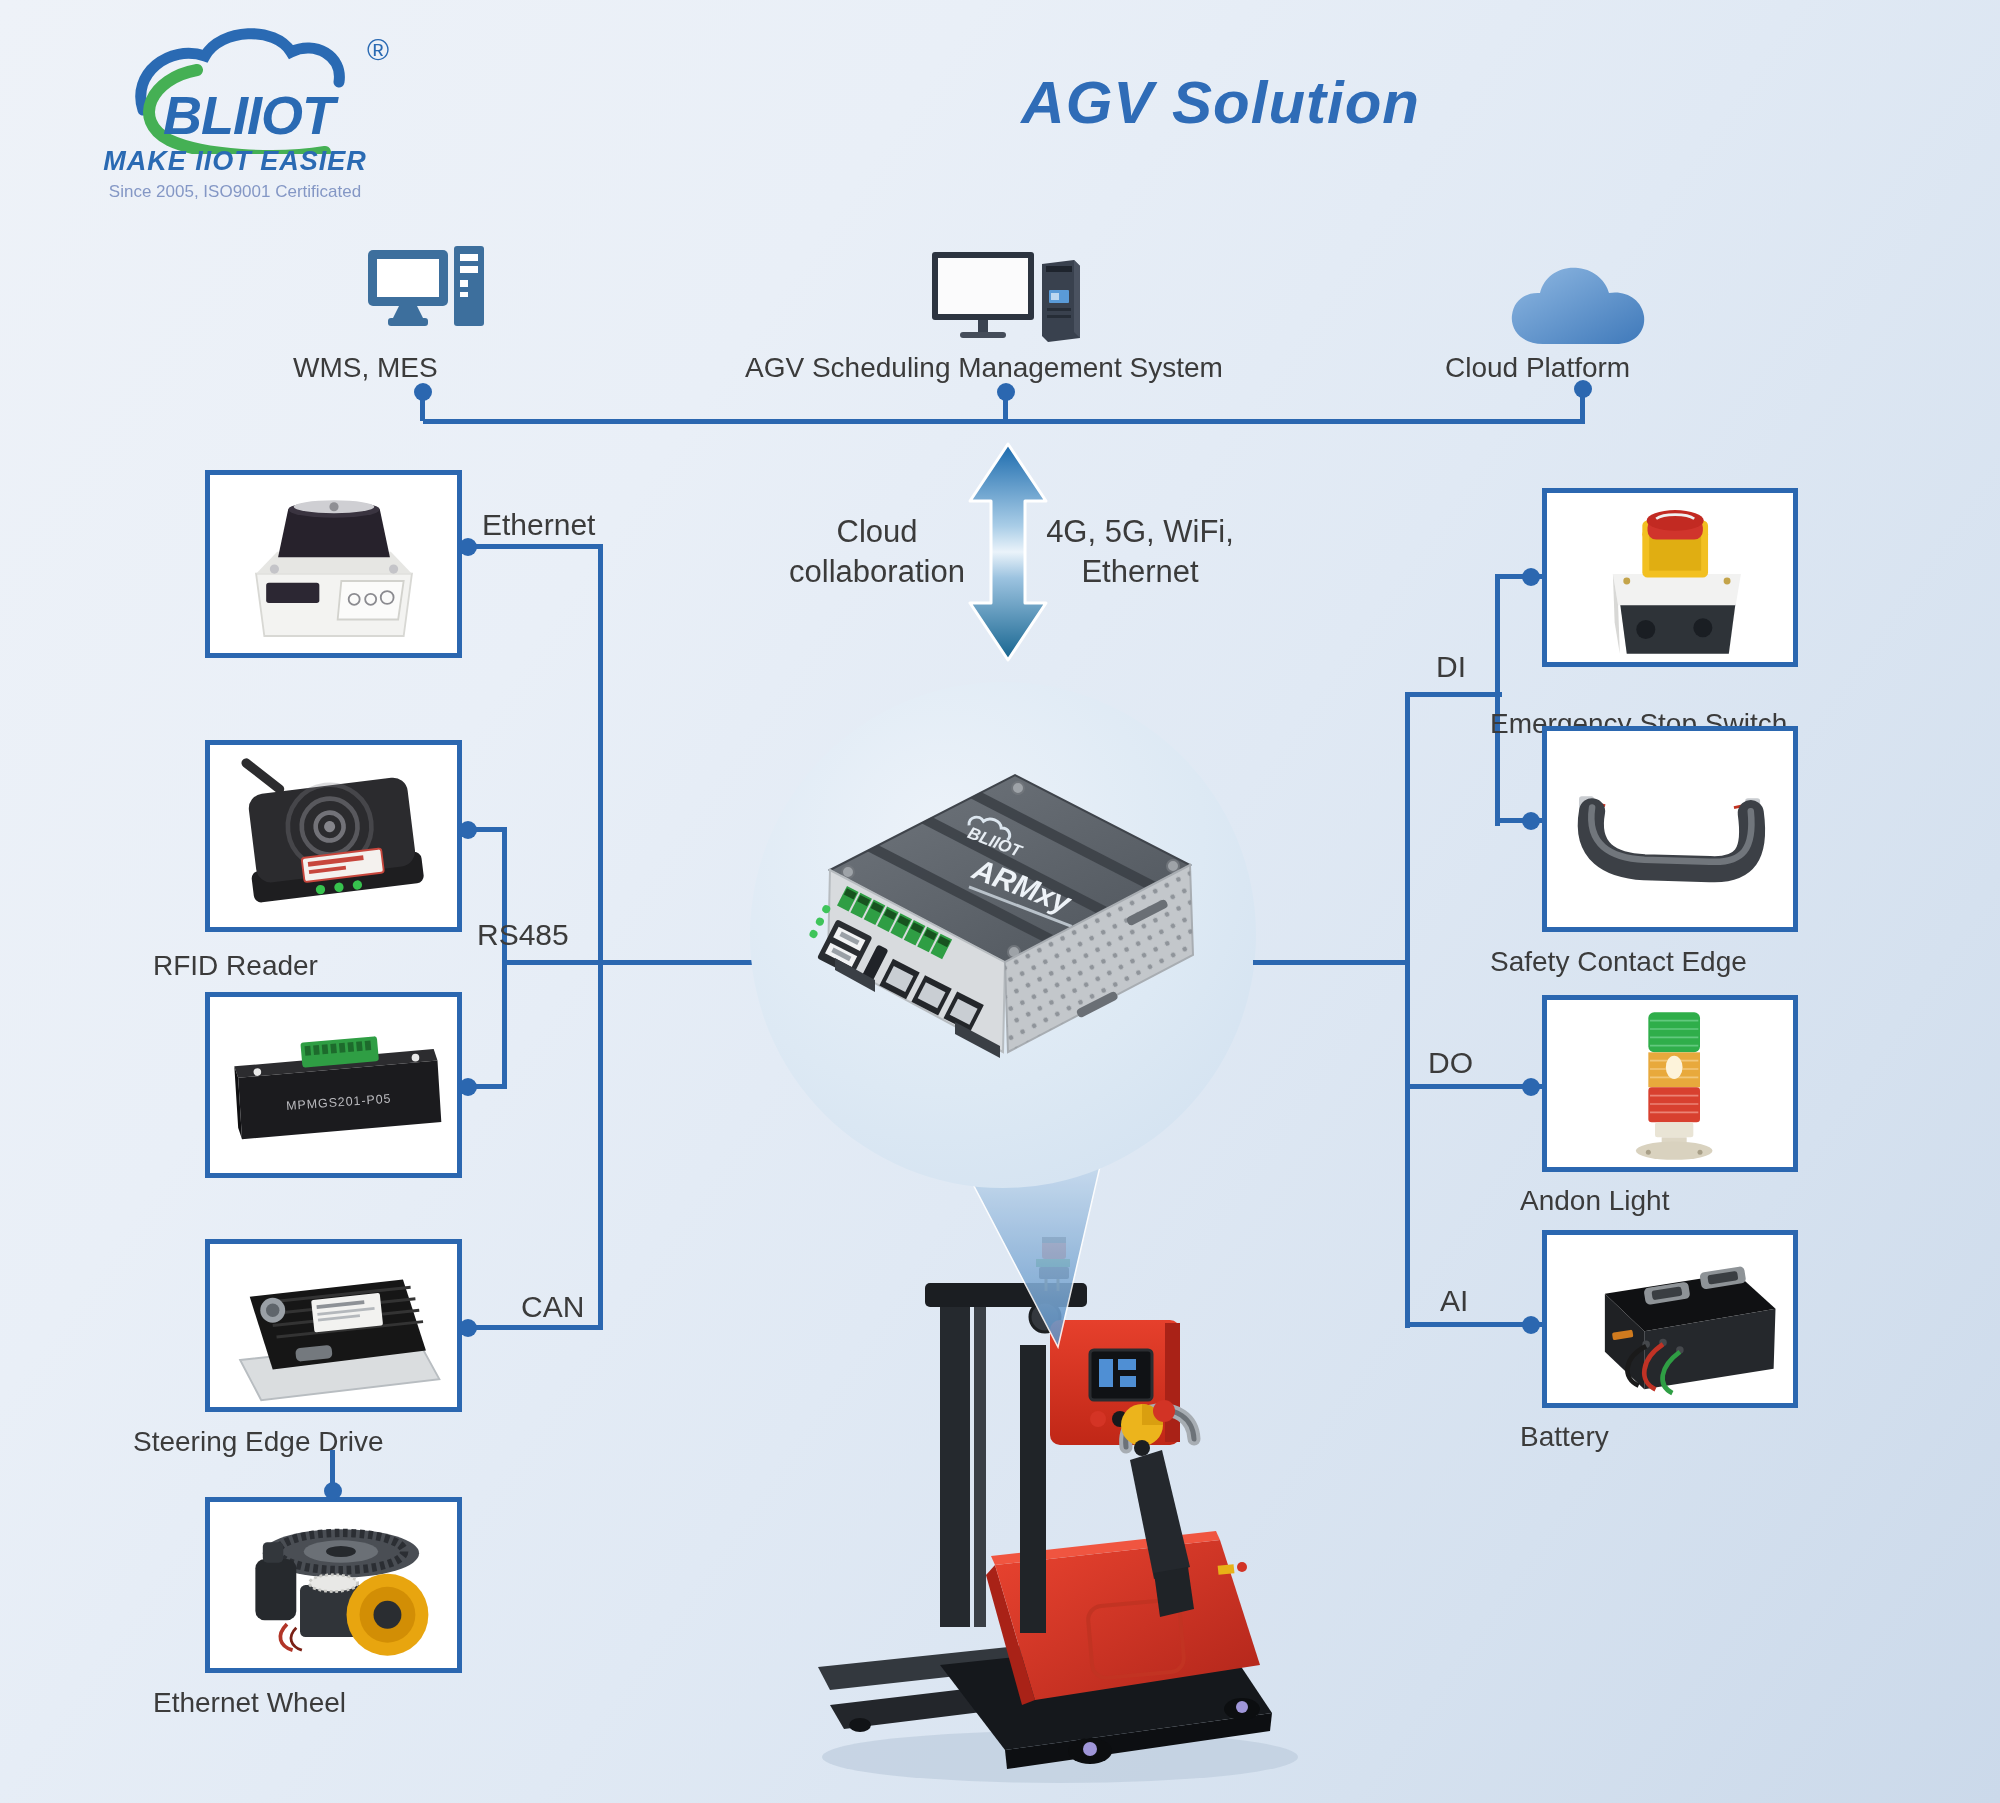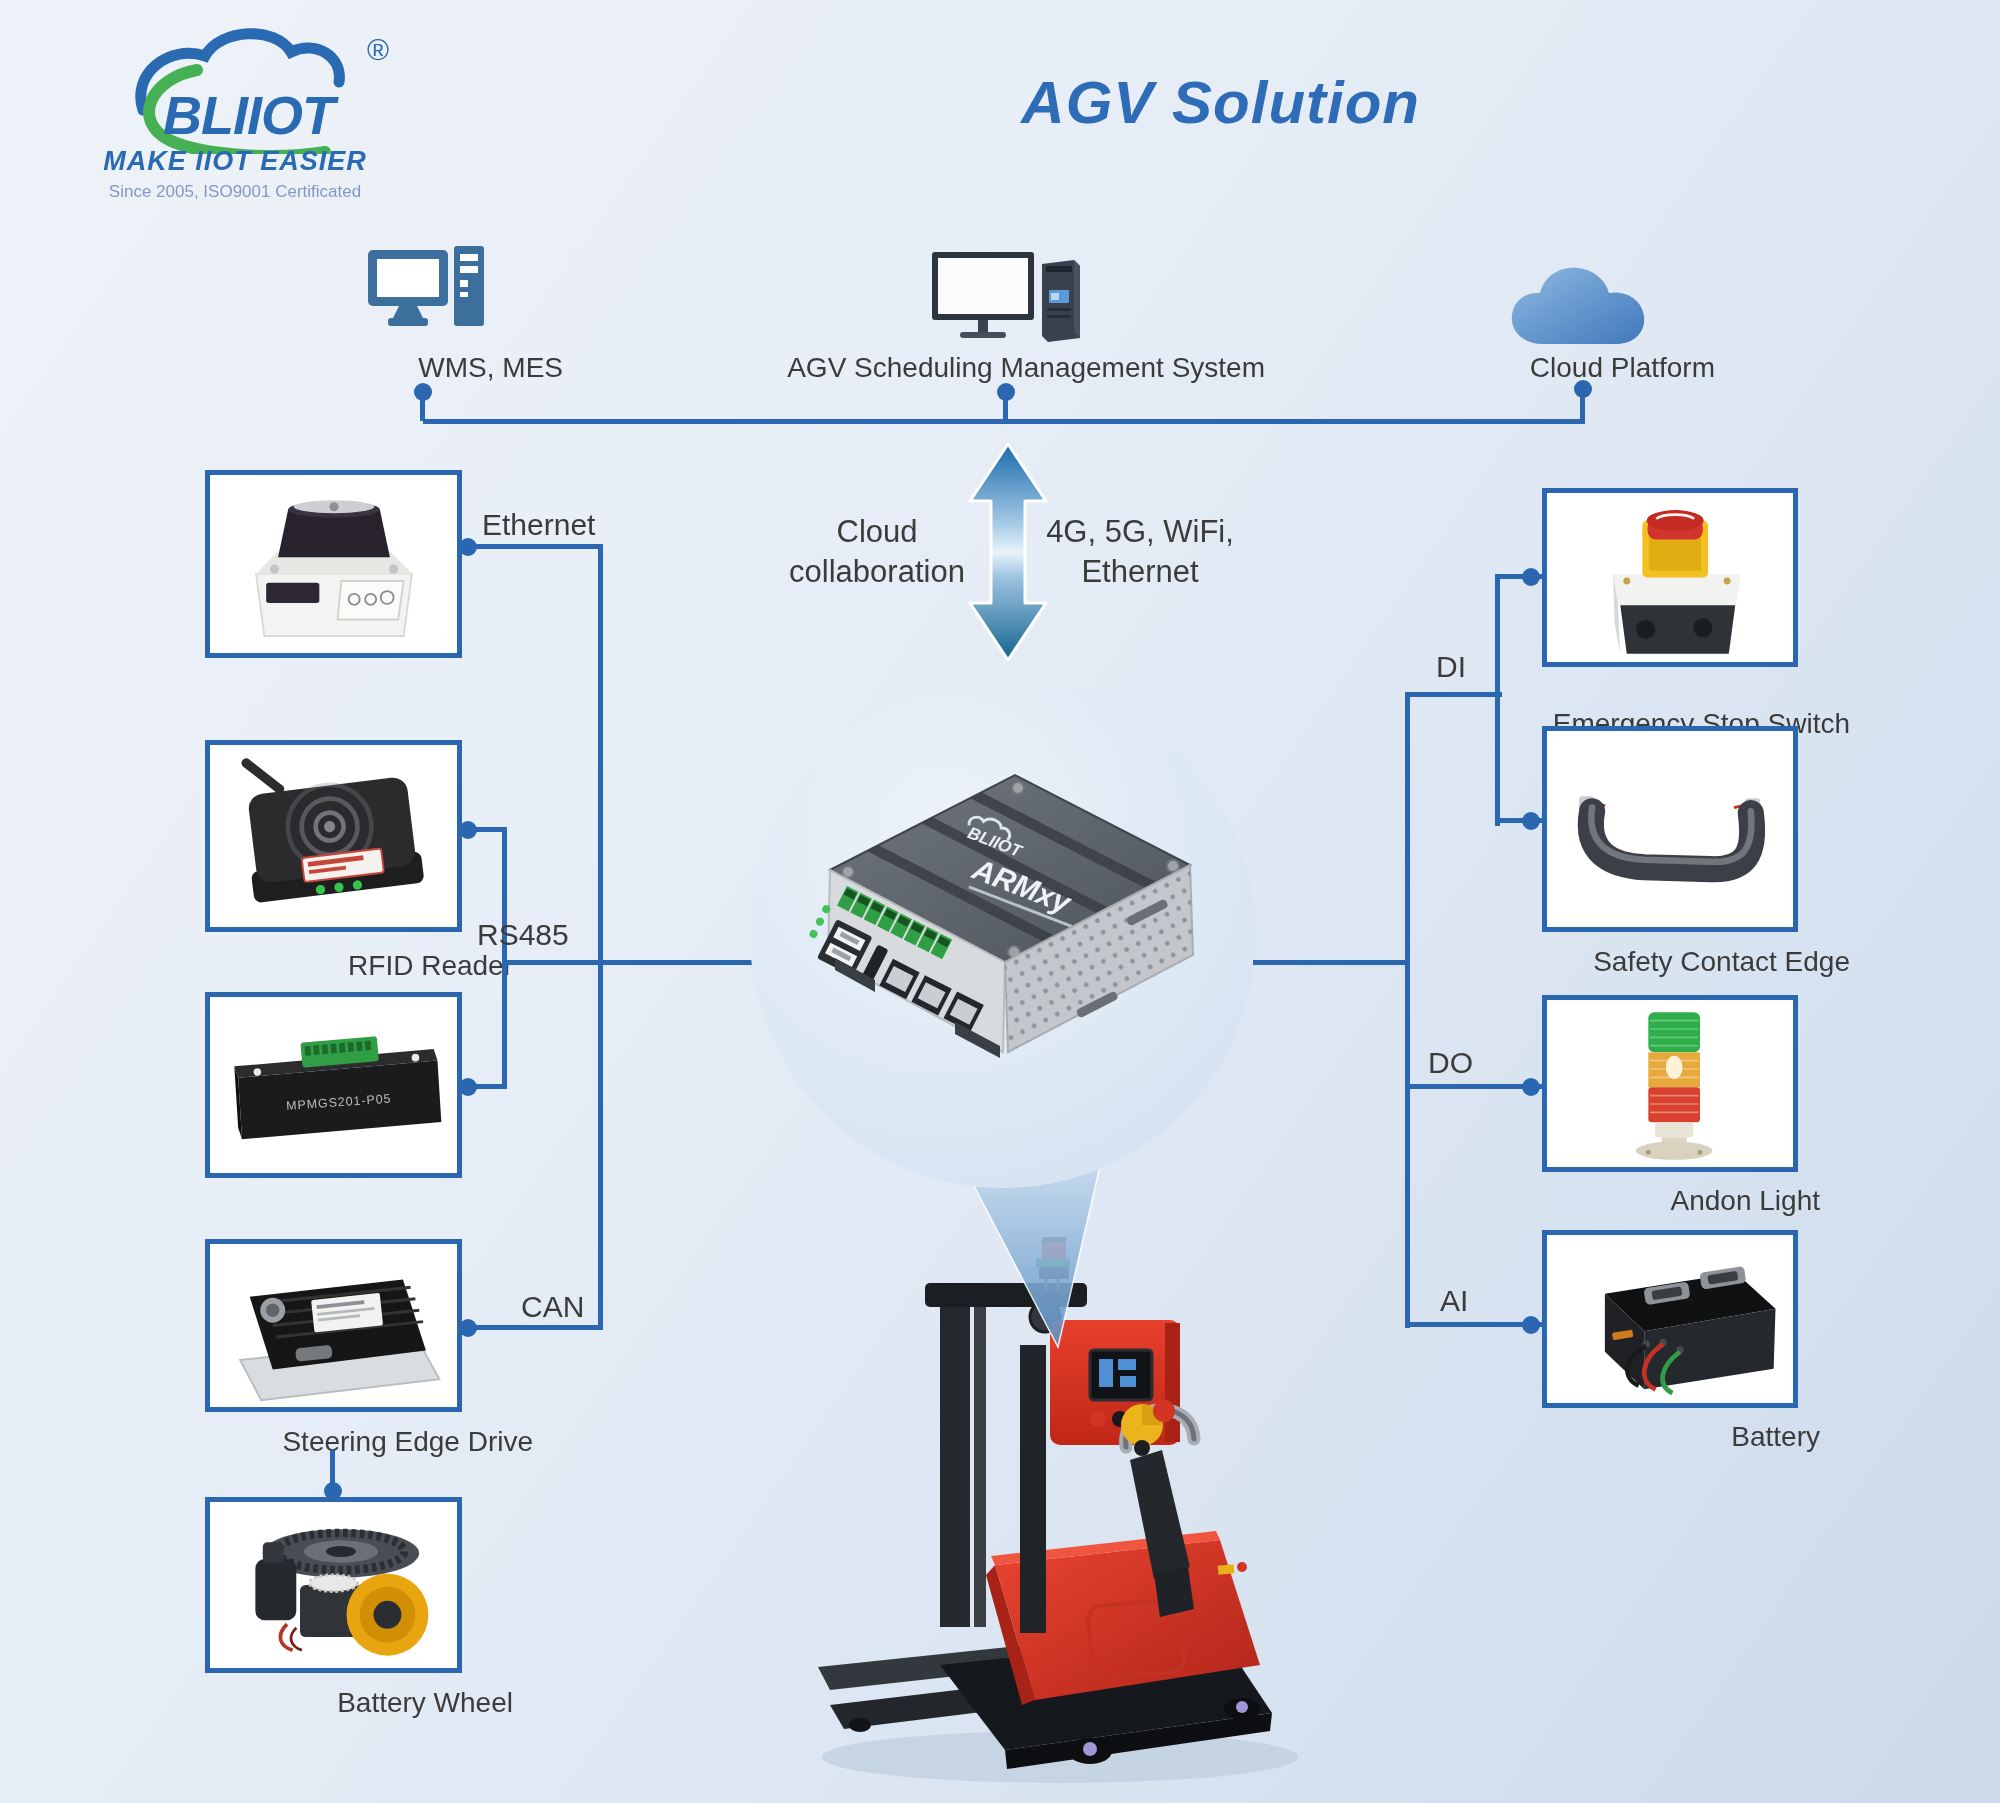--- a/index.html
+++ b/index.html
@@ -5,21 +5,21 @@
   html,body{margin:0;padding:0;background:#cfd9e6;}
   .stage{position:relative;width:2000px;height:1803px;overflow:hidden;
     font-family:"Liberation Sans",sans-serif;
     background:linear-gradient(125deg,#eef2f8 0%,#e9eff7 30%,#e0e9f4 55%,#d5e1ef 80%,#cbd9ea 100%);}
   .abs{position:absolute;}
   .hl{position:absolute;height:5px;background:#2b67b0;}
   .vl{position:absolute;width:5px;background:#2b67b0;}
   .dot{position:absolute;width:18px;height:18px;border-radius:50%;background:#2b67b0;}
   .box{position:absolute;background:#ffffff;border:5px solid #2b67b0;
        display:flex;align-items:center;justify-content:center;box-sizing:border-box;}
-  .lbl{position:absolute;color:#3b3b3b;font-size:28px;text-align:right;line-height:1.25;}
+  .lbl{position:absolute;color:#3b3b3b;font-size:28px;text-align:left;line-height:1.25;}
   .buslbl{position:absolute;color:#3b3b3b;font-size:30px;}
   .title{position:absolute;left:600px;top:68px;width:820px;text-align:right;
          color:#2f6cb7;font-size:60px;font-weight:bold;letter-spacing:1px;font-style:italic;}
   .uptext{position:absolute;color:#3b3b3b;font-size:31px;text-align:center;line-height:1.28;}
   .circle{position:absolute;left:750px;top:682px;width:506px;height:506px;border-radius:50%;
           background:radial-gradient(circle at 38% 30%,#ecf2f9 0%,#dde9f4 55%,#cfdfef 100%);}
   .armlbl{position:absolute;width:420px;text-align:center;color:#3b4046;
           font-size:31px;font-weight:bold;line-height:1.18;}
   .logo-make{position:absolute;left:80px;top:146px;width:310px;text-align:center;
              color:#2a6ab3;font-size:27px;font-weight:bold;font-style:italic;letter-spacing:1px;}
@@ -209,21 +209,21 @@
       <rect x="84" y="86" width="72" height="56" rx="6" fill="#303439"></rect>
       <ellipse cx="120" cy="84" rx="26" ry="9" fill="#e8e8e6"></ellipse>
       <ellipse cx="120" cy="84" rx="26" ry="9" fill="none" stroke="#c9c9c5" stroke-width="3" stroke-dasharray="3 3"></ellipse>
       <circle cx="178" cy="118" r="44" fill="#e8a50f"></circle>
       <circle cx="178" cy="118" r="30" fill="#d28e05"></circle>
       <circle cx="178" cy="118" r="15" fill="#2a2d31"></circle>
       <path d="M70,128 C58,140 62,152 76,156" stroke="#b23527" stroke-width="4" fill="none"></path>
       <path d="M80,132 C70,142 74,152 86,156" stroke="#7a2015" stroke-width="3" fill="none"></path>
     </svg>
   </div>
-  <div class="lbl" style="left:153px;top:1685px;width:360px;">Battery Wheel</div>
+  <div class="lbl" style="left:153px;top:1685px;width:360px;">Ethernet Wheel</div>
 
   <div class="hl" style="left:459px;top:544px;width:144px;"></div>
   <div class="vl" style="left:598px;top:544px;height:786px;"></div>
   <div class="hl" style="left:459px;top:827px;width:48px;"></div>
   <div class="vl" style="left:502px;top:827px;height:262px;"></div>
   <div class="hl" style="left:459px;top:1084px;width:48px;"></div>
   <div class="hl" style="left:502px;top:960px;width:253px;"></div>
   <div class="hl" style="left:459px;top:1325px;width:144px;"></div>
   <div class="vl" style="left:330px;top:1450px;height:50px;"></div>
   <div class="dot" style="left:459px;top:538px;"></div>

